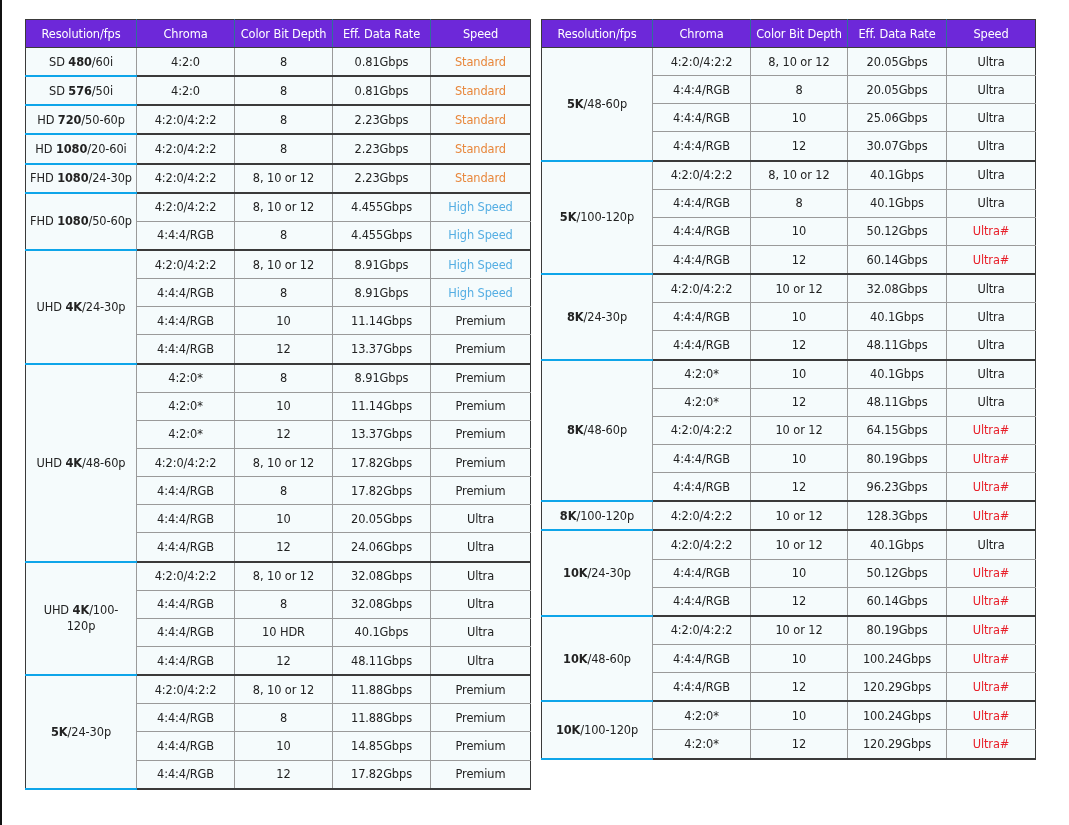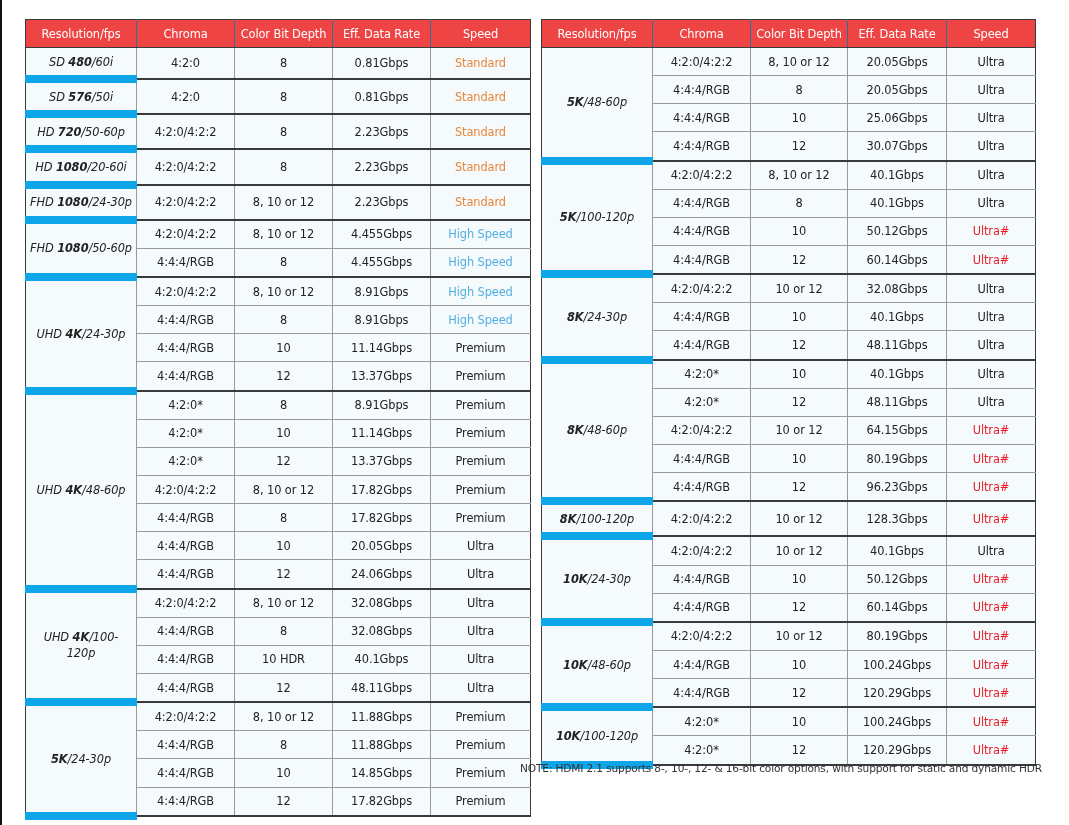--- a/index.html
+++ b/index.html
@@ -11,21 +11,21 @@
   }
   .left-edge { position: absolute; left: 0; top: 0; width: 2px; height: 825px; background: #111111; }
   table.spec {
     position: absolute; top: 19px;
     border-collapse: collapse;
     table-layout: fixed;
     font-size: 11.4px;
     letter-spacing: -0.1px;
   }
   table.spec th {
-    background: #ef4444;
+    background: #6d28d9;
     color: #ffffff;
     font-weight: normal;
     height: 27px;
     padding: 0;
     text-align: center;
     border: 1px solid #3a3a3a;
     border-left-color: #2f6f99;
     border-right-color: #2f6f99;
     border-bottom: 1px solid #3a3a3a;
     border-top: 1px solid #3a3a3a;
@@ -42,21 +42,21 @@
     border-left: 1px solid #9a9a9a;
     border-right: 1px solid #9a9a9a;
     white-space: nowrap;
   }
   table.spec td.res { white-space: normal; line-height: 16px; padding: 0 4px; }
   table.spec tr.grp-start td { border-top: 2px solid #3a3a3a; }
   table.spec tr.dark-top td:not(.res) { border-top: 1px solid #2a2a2a; }
   table.spec td:first-child { border-left: 1px solid #3a3a3a; }
   table.spec td:last-child { border-right: 1px solid #3a3a3a; }
   table.spec tbody tr:last-child td { border-bottom: 2px solid #3a3a3a; }
-  table.spec td.res { border-bottom: 8px solid #0ea5e9; font-style: italic; }
+  table.spec td.res { border-bottom: 2px solid #0ea5e9; }
   b { font-weight: bold; }
   .spd-standard { color: #e8873c; }
   .spd-high { color: #55aee3; }
   .spd-premium { color: #222222; }
   .spd-ultra { color: #222222; }
   .spd-ultradsc { color: #e8202a; font-weight: normal; }
   #tbl-left { left: 25px; width: 505px; }
   #tbl-right { left: 541px; width: 494px; }
   .notes {
     position: absolute; right: 27px; top: 758px;
@@ -432,14 +432,13 @@
       <tr>
         <td>4:2:0*</td>
         <td>12</td>
         <td>120.29Gbps</td>
         <td class="spd-ultradsc">Ultra#</td>
       </tr>
     </tbody>
 </table>
 
 <div class="notes">
-  <div>NOTE: HDMI 2.1 supports 8-, 10-, 12- &amp; 16-bit color options, with support for static and dynamic HDR</div>
 </div>
 
 </body></html>

